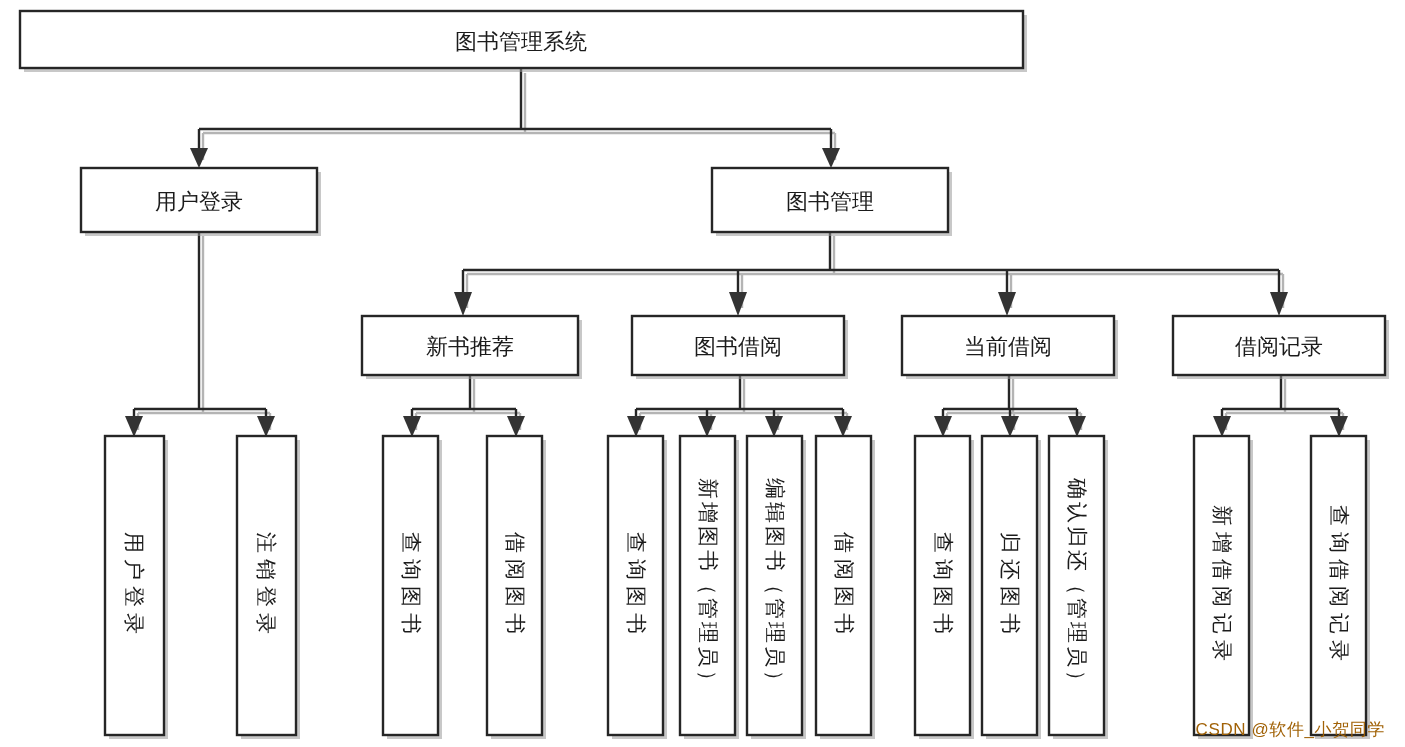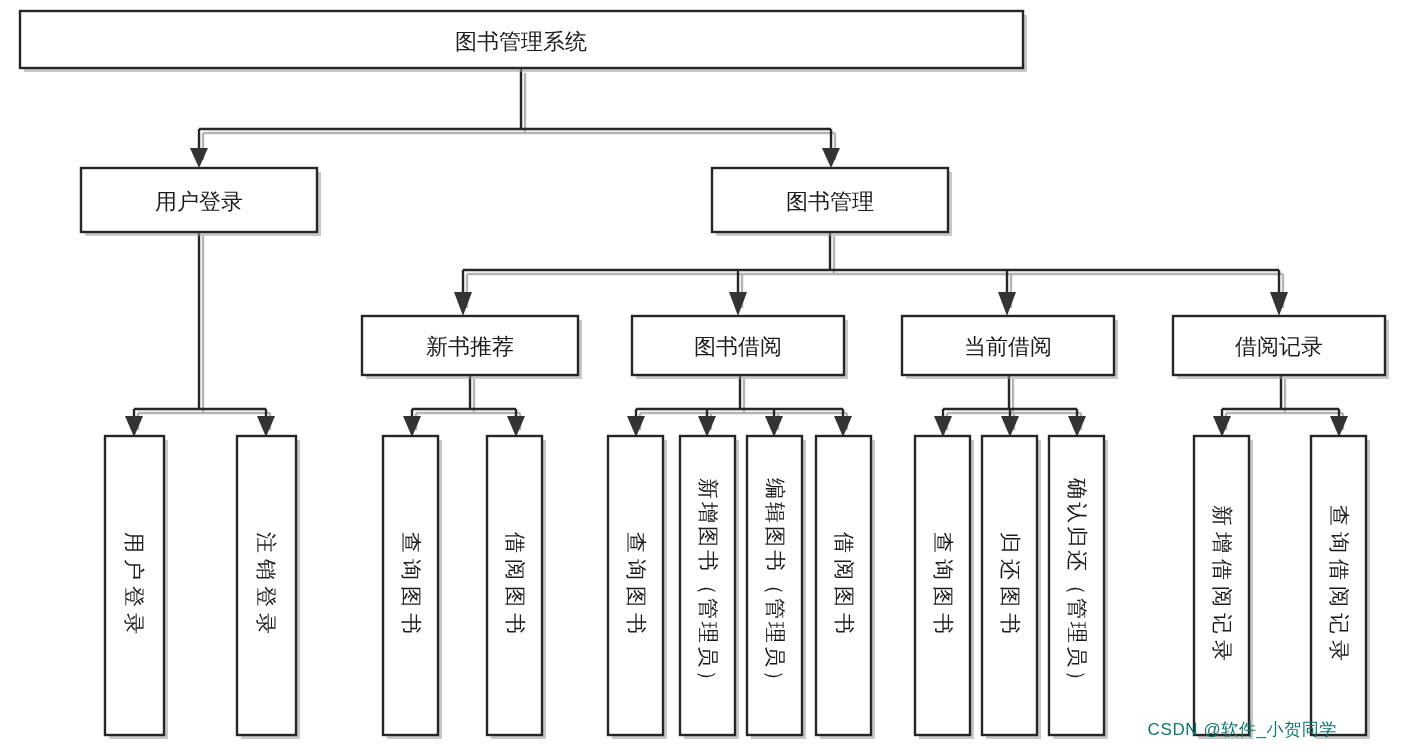--- a/index.html
+++ b/index.html
@@ -11,20 +11,21 @@
     width: 1405px;
     height: 747px;
     font-family: "Liberation Sans", "DejaVu Sans", sans-serif;
     overflow: hidden;
   }
   #diagram-root {
     position: relative;
     width: 1351px;
     height: 747px;
     background: #ffffff;
+    padding-left: 48px;
   }
   svg.diagram-canvas {
     position: absolute;
     top: 0;
     left: 0;
     width: 1405px;
     height: 747px;
     display: block;
   }
   .node-box {
@@ -65,21 +66,21 @@
     fill: #1b1b1b;
     text-anchor: middle;
     dominant-baseline: central;
   }
   .watermark {
     position: absolute;
     right: 14px;
     bottom: 6px;
     font-family: "Liberation Sans", "DejaVu Sans", sans-serif;
     font-size: 17px;
-    color: #0f766e;
+    color: #a16207;
     letter-spacing: 0.6px;
     user-select: none;
     white-space: nowrap;
   }
 </style>
 </head>
 <body>
 
 <div id="diagram-root">
 

